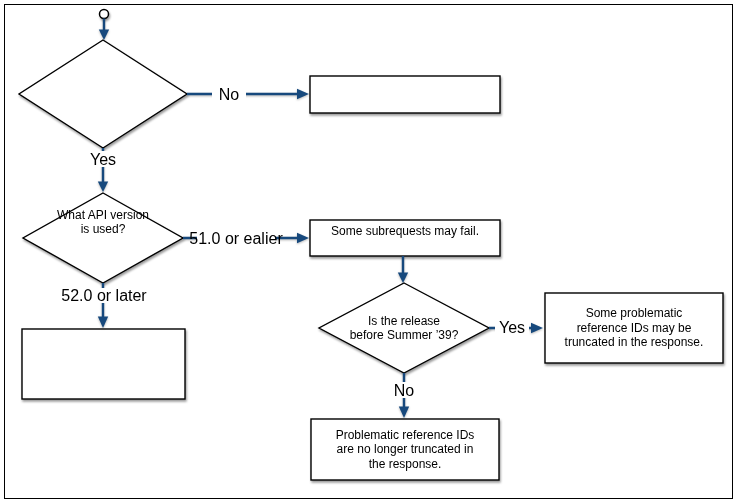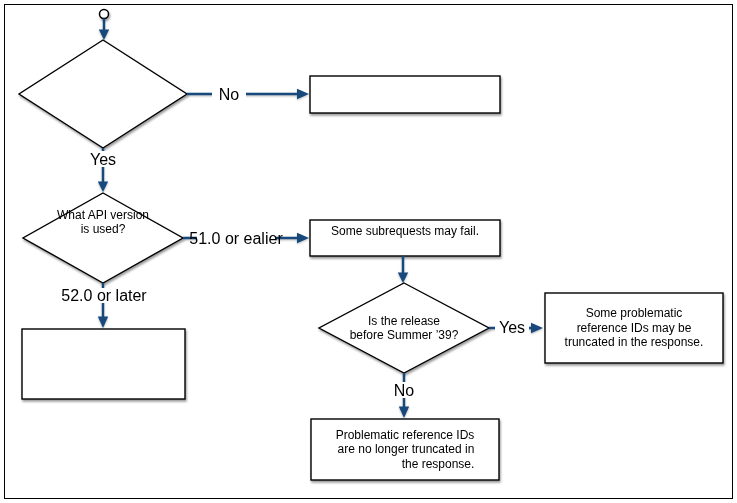--- a/index.html
+++ b/index.html
@@ -24,21 +24,21 @@
     background:#ffffff;font-size:16px;line-height:15px;white-space:nowrap;
   }
   
   .t-d1{left:24px;top:48px;width:158px;height:92px;}
   .t-d2{left:28px;top:180px;width:150px;height:84px;}
   .t-d3{left:324px;top:287px;width:160px;height:82px;}
   .t-rA{left:310px;top:76px;width:190px;height:37px;}
   .t-rB{left:310px;top:220px;width:190px;height:22px;}
   .t-rC{left:22px;top:329px;width:163px;height:70px;}
   .t-rD{left:545px;top:293px;width:178px;height:70px;}
-  .t-rE{left:311px;top:419px;width:188px;height:61px;text-align:right;}
+  .t-rE{left:311px;top:419px;width:188px;height:61px;}
   
   .l-no1{left:212px;top:87px;width:34px;height:15px;}
   .l-yes1{left:86px;top:151px;width:34px;height:16px;}
   .l-v51{left:197px;top:231px;width:78px;height:15px;}
   .l-v52{left:65px;top:288px;width:78px;height:15px;}
   .l-yes3{left:495px;top:320px;width:34px;height:15px;}
   .l-no3{left:387px;top:382px;width:34px;height:16px;}
 </style>
 </head>
 <body>

